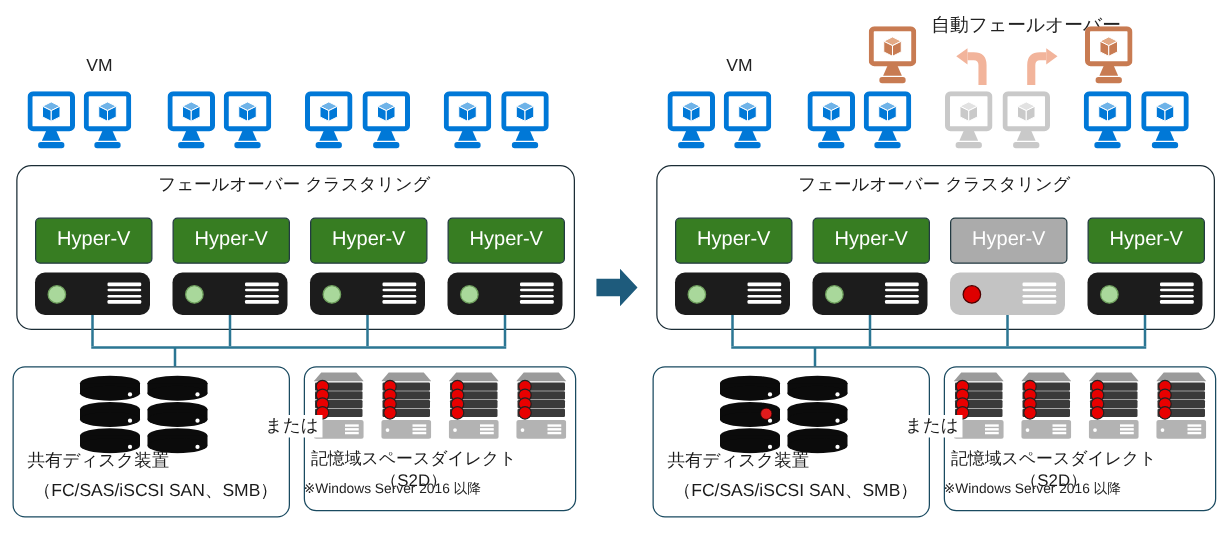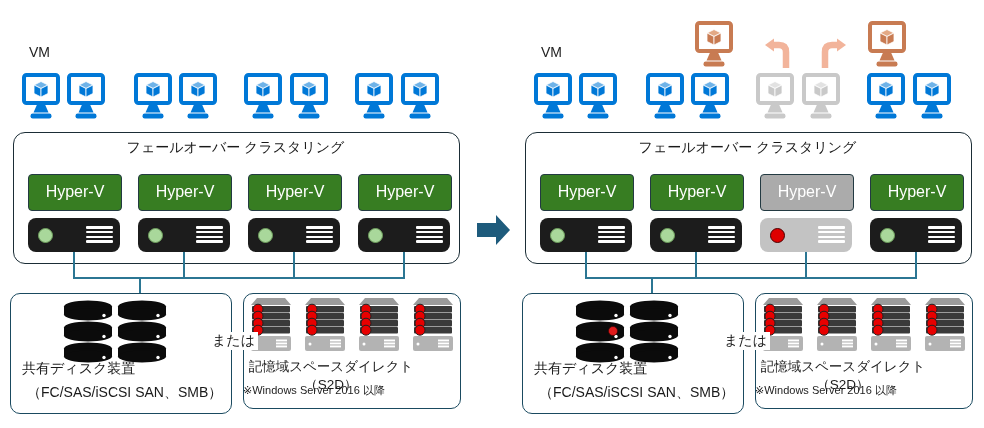--- a/index.html
+++ b/index.html
@@ -1,21 +1,21 @@
 <!DOCTYPE html>
 <html><head>
 <meta charset="utf-8">
 <style>
   html,body{margin:0;padding:0;background:#fff;}
   .stage{position:relative;width:984px;height:428px;background:#fff;overflow:hidden;
          font-family:"Liberation Sans","DejaVu Sans",sans-serif;color:#1a1a1a;}
   .panel{position:absolute;top:0;width:472px;height:428px;}
   #panel-before{left:0;}
   #panel-after{left:512px;}
-  .vm-label{position:absolute;font-size:14px;color:#222;}
+  .vm-label{position:absolute;font-size:14px;color:#222;margin-left:40px;}
   .failover-label{position:absolute;font-size:15px;color:#222;white-space:nowrap;}
   
   .monitor{position:absolute;width:38px;height:47px;}
   .monitor[data-variant="blue"]{--mc:#0078D7;--mcl:#6FB3E8;}
   .monitor[data-variant="gray"]{--mc:#C9C9C9;--mcl:#E2E2E2;}
   .monitor[data-variant="orange"]{--mc:#C87B52;--mcl:#E3A985;}
   
   .cluster-box{position:absolute;left:13px;top:132px;width:445px;height:130px;
                border:1.6px solid #1B2D36;border-radius:12px;background:#fff;}
   .cluster-title{position:absolute;left:13px;width:445px;top:139px;text-align:center;font-size:14px;}
@@ -216,20 +216,21 @@
     <div class="s2d-note">※Windows Server 2016 以降</div>
   </div>
 
   <div class="transition-arrow">
     <svg viewBox="0 0 34 36" width="34" height="36">
         <polygon points="0,11 19,11 19,3 33,18 19,33 19,25 0,25" fill="#1E5B7C"></polygon>
       </svg>
   </div>
 
   <div class="panel" id="panel-after">
+    <div class="failover-label" style="left:233px;top:11px">自動フェールオーバー</div>
 
     <div class="monitor" style="left:183px;top:21px" data-variant="orange"><svg viewBox="0 0 38 47" width="38" height="47">
           <use href="#tpl-monitor"></use>
         </svg></div>
     <div class="monitor" style="left:356px;top:21px" data-variant="orange"><svg viewBox="0 0 38 47" width="38" height="47">
           <use href="#tpl-monitor"></use>
         </svg></div>
 
     <div class="fo-arrow" style="left:252px">
       <svg viewBox="0 0 32 31" width="32" height="31">

